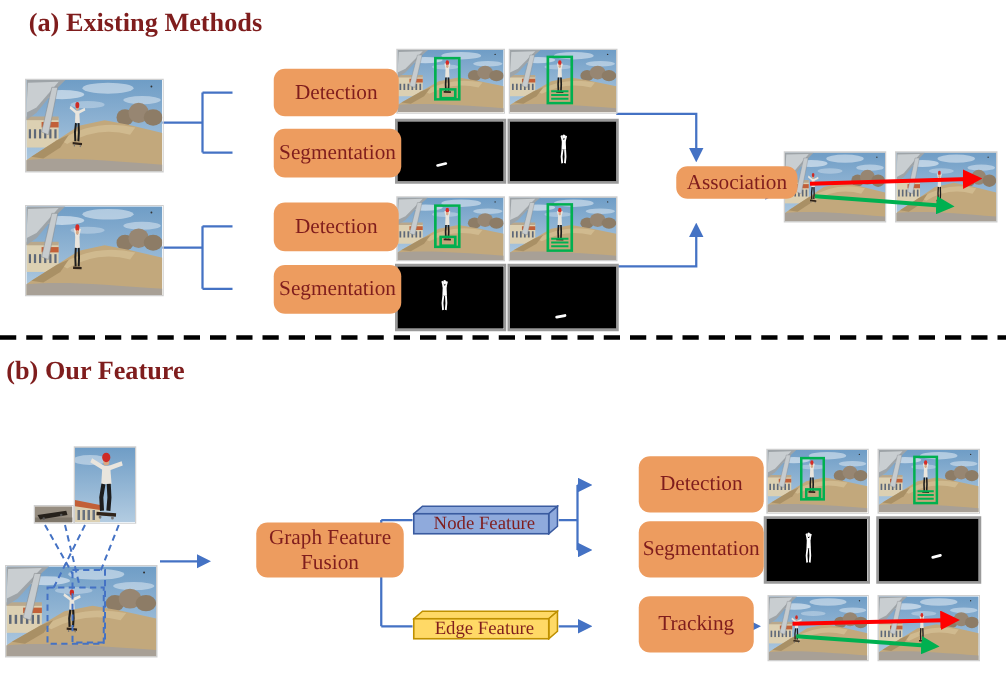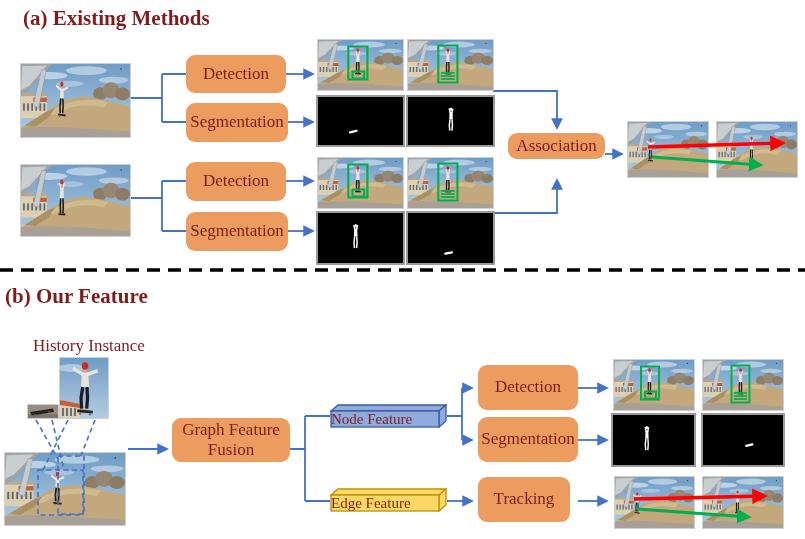--- a/index.html
+++ b/index.html
@@ -3,42 +3,42 @@
 <meta charset="utf-8">
 <style>
   html,body{margin:0;padding:0;background:#fff;}
   .canvas{position:relative;width:805px;height:539px;background:#fff;overflow:hidden;
           font-family:"Liberation Serif","DejaVu Serif",serif;color:#7f1d1d;}
   .abs{position:absolute;}
   .title{font-weight:bold;font-size:21px;white-space:nowrap;z-index:2;}
   .label{font-size:17px;white-space:nowrap;z-index:2;}
   .obox{position:absolute;background:var(--box-orange,#ED9C5F);border-radius:9px;
         display:flex;align-items:center;justify-content:center;text-align:center;
-        font-size:17px;line-height:1.2;z-index:2;}
+        font-size:17px;line-height:1.2;z-index:2;margin-left:33px;}
   .thumb{position:absolute;display:block;z-index:1;box-shadow:0 0 0 1px #cfcfcf;}
   .mask{box-shadow:0 0 0 2px #9a9a9a;}
   .overlay{position:absolute;left:0;top:0;z-index:0;pointer-events:none;}
   .overlay.top{z-index:3;}
   .line path{stroke:var(--connector-blue,#4472C4);stroke-width:1.8;fill:none;}
   .mblue{fill:var(--connector-blue,#4472C4);}
   .sep{stroke:#000;stroke-width:3.5;stroke-dasharray:13 8;}
   .bdash path,.bdash rect{stroke:var(--connector-blue,#4472C4);stroke-width:1.6;
         fill:none;stroke-dasharray:5 3.5;}
   .gbox{stroke:var(--bbox-green,#00B050);stroke-width:4;fill:none;}
   .gbar{stroke:var(--bbox-green,#00B050);stroke-width:3.5;}
   .pair{position:absolute;z-index:1;}
   .pair svg.ph{position:absolute;display:block;box-shadow:0 0 0 1px #cfcfcf;}
   .pair svg.trk{position:absolute;left:0;top:0;z-index:2;}
   .tred{stroke:var(--track-red,#FF0000);stroke-width:3.4;fill:none;}
   .tgrn{stroke:var(--track-green,#00B050);stroke-width:3.2;fill:none;}
   .mred{fill:var(--track-red,#FF0000);} .mgrn{fill:var(--track-green,#00B050);}
   .feat3d{position:absolute;width:117px;height:24px;z-index:2;}
   .feat3d svg{position:absolute;left:0;top:0;display:block;}
   .feat3d .flabel{position:absolute;left:1px;top:7px;width:113px;height:16px;
-        font-size:15px;line-height:16px;white-space:nowrap;}
+        font-size:15px;line-height:16px;text-align:center;white-space:nowrap;}
   .node3d .face{fill:var(--node-fill,#8FAADC);stroke:var(--node-border,#3A5BA0);stroke-width:1.3;}
   .edge3d .face{fill:var(--edge-fill,#FFD966);stroke:var(--edge-border,#BF9000);stroke-width:1.3;}
 </style>
 </head>
 <body>
 
 <div class="canvas">
 
   <svg width="0" height="0" style="position:absolute" aria-hidden="true">
     <defs>
@@ -228,21 +228,20 @@
         <marker id="ag" viewBox="0 0 10 10" refX="7.5" refY="5" markerWidth="4.6" markerHeight="4.6" orient="auto-start-reverse">
             <path d="M0,0 L10,5 L0,10 Z" class="mgrn"></path>
           </marker>
       </defs>
       <path class="tred" d="M20,25 L154,21" marker-end="url(#ar)"></path>
       <path class="tgrn" d="M24,35 L132,43" marker-end="url(#ag)"></path>
     </svg>
   </div>
 
   <div class="abs title" style="left:5px;top:284px;">(b) Our Feature</div>
-  <div class="abs label" style="left:33px;top:336px;z-index:2;">History Instance</div>
 
   <svg class="thumb" style="left:60px;top:358px;" width="48" height="60" viewBox="0 0 48 60" preserveAspectRatio="none">
     <rect width="48" height="60" fill="url(#sky)"></rect>
     <ellipse cx="12" cy="10" rx="14" ry="4" fill="#fff" opacity=".4"></ellipse>
     <rect x="0" y="46" width="20" height="14" fill="#DCD0B2"></rect>
     <path d="M0,42 L20,46 L20,50 L0,47 Z" fill="#C26038"></path>
     <rect x="2" y="50" width="2" height="8" fill="#66707E"></rect>
       <rect x="6" y="50" width="2" height="8" fill="#66707E"></rect>
     <rect x="10" y="50" width="2" height="8" fill="#66707E"></rect>
       <rect x="14" y="50" width="2" height="8" fill="#66707E"></rect>

